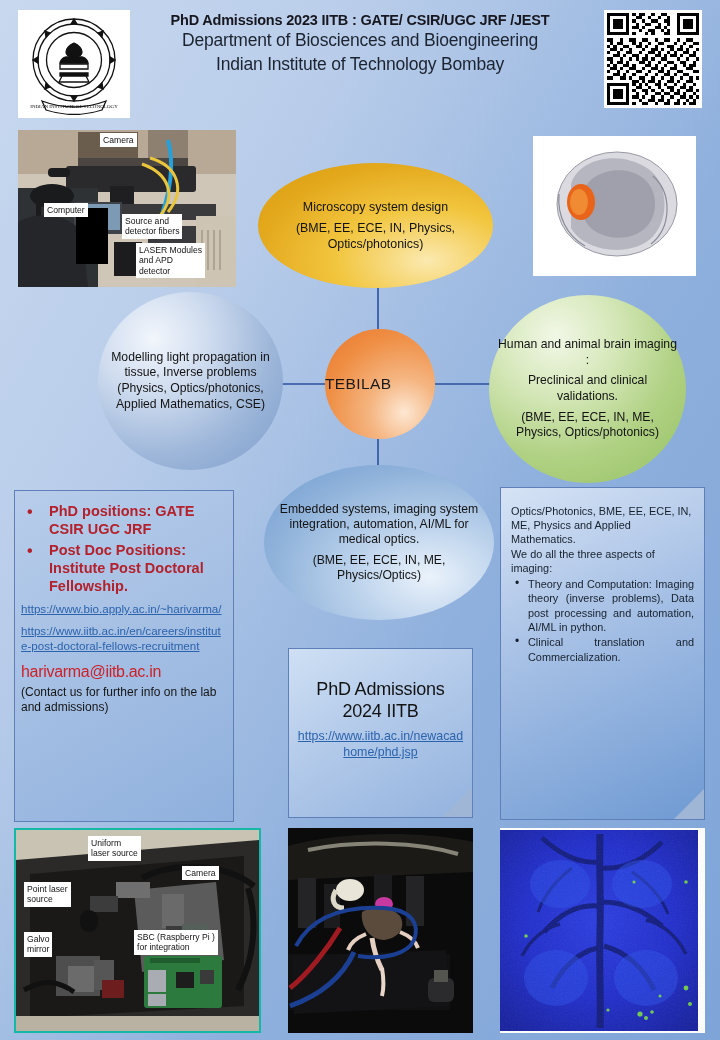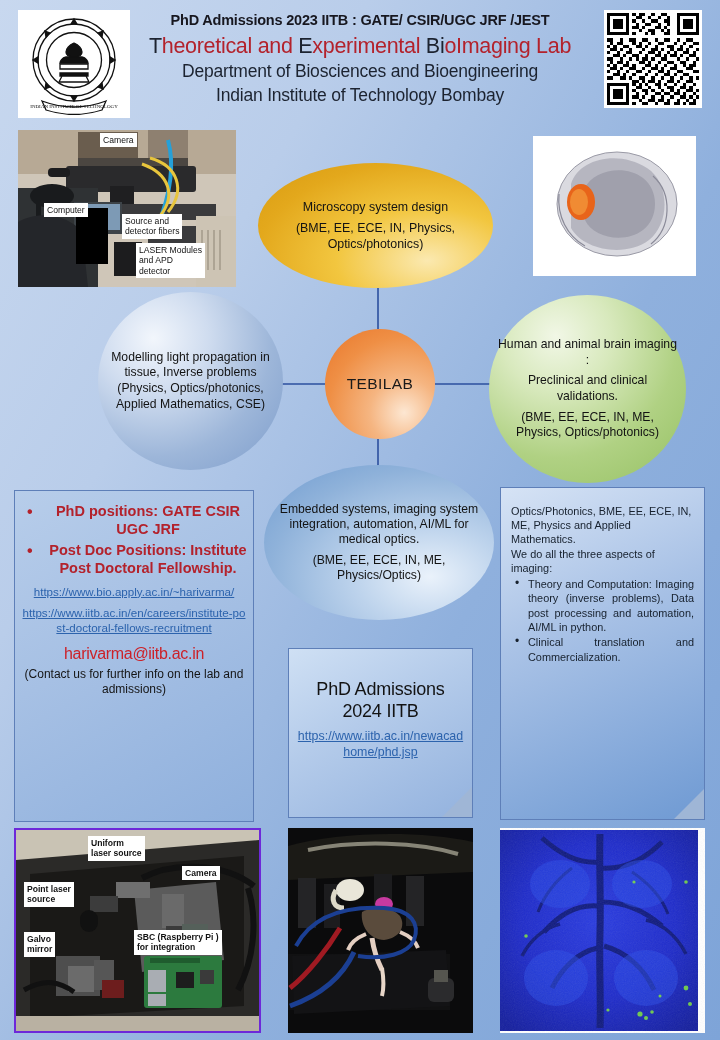--- a/index.html
+++ b/index.html
@@ -24,35 +24,35 @@
   .hl-dark { color: #1c2330; }
   .hl-red  { color: #b3222c; }
   .head-line3 { font-size: 17.5px; color: #1c2330; margin-top: 2px; letter-spacing: -0.2px; }
   .head-line4 { font-size: 17.5px; color: #1c2330; margin-top: 3px; letter-spacing: -0.2px; }
   .qr { position: absolute; right: 18px; top: 10px; width: 98px; height: 98px; background:#fff; padding:3px;}
 
   
   .photo { position: absolute; overflow: hidden; background:#222; }
   .ph-lab-top   { left: 18px;  top: 130px; width: 218px; height: 157px; }
   .ph-brain3d   { left: 533px; top: 136px; width: 163px; height: 140px; background:#fff; }
-  .ph-bench     { left: 14px;  top: 828px; width: 247px; height: 205px; border: 2px solid #6d28d9; font-weight: bold; }
+  .ph-bench     { left: 14px;  top: 828px; width: 247px; height: 205px; border: 2px solid #14b8a6; }
   .ph-mouse     { left: 288px; top: 828px; width: 185px; height: 205px; }
   .ph-vessel    { left: 500px; top: 828px; width: 205px; height: 205px; background:#fff; }
 
   .cap {
     position: absolute; background: #ffffff; color: #121212;
     font-size: 8.6px; line-height: 1.22; padding: 2px 3px; white-space: pre-line;
     font-family: "Liberation Sans", sans-serif;
   }
 
   
   .diagram-svg { position: absolute; left: 0; top: 150px; width: 720px; height: 480px; }
 
   
-  .bub { position: absolute; display:flex; align-items:center; justify-content:center;
+  .bub { position: absolute; display:flex; align-items:center; justify-content:flex-start;
          text-align:center; color:#131313; }
   .bub-inner { padding: 0 8px; }
   .bub p { margin: 0 0 5px 0; }
   .bub p:last-child { margin-bottom: 0; }
 
   .bub-micro {
     left: 258px; top: 163px; width: 235px; height: 125px; border-radius: 50%;
     background: radial-gradient(ellipse at 72% 78%, #fbe9b0 0%, #f2c63f 38%, #e3a81c 72%, #d79a10 100%);
     font-size: 12.4px; line-height: 1.3;
   }
@@ -72,23 +72,23 @@
     font-size: 12.2px; line-height: 1.26;
   }
   .bub-center {
     left: 325px; top: 329px; width: 110px; height: 110px; border-radius: 50%;
     background: radial-gradient(circle at 72% 76%, #fde7d2 0%, #f5b581 30%, #ef8f45 66%, #e8762a 100%);
     font-size: 15.5px; color:#1a1a1a; letter-spacing: 0.4px;
   }
 
   
   .panel-left {
-    position: absolute; left: 14px; top: 490px; width: 240px; height: 332px;
+    position: absolute; left: 14px; top: 490px; width: 220px; height: 332px;
     background: linear-gradient(150deg, #b7cdea 0%, #a6c0e4 45%, #8fb0dd 100%);
-    border: 1px solid #5e7fb8; padding: 8px 6px 4px 6px; text-align: center;
+    border: 1px solid #5e7fb8; padding: 8px 6px 4px 6px;
   }
   ul.bullets { list-style: none; margin: 4px 0 0 0; padding: 0; }
   ul.bullets li {
     position: relative; padding-left: 28px; color: #b3222c;
     font-weight: bold; font-size: 14.5px; line-height: 1.22; margin-bottom: 4px;
   }
   ul.bullets li:before {
     content: "\2022"; position: absolute; left: 6px; top: -1px; font-size: 16px; color:#b3222c;
   }
   .lnk { display:block; color:#2c63ad; text-decoration: underline; font-size: 11.6px;
@@ -152,23 +152,20 @@
           <path d="M44 44 c-4 1 -6 4 -6 6 h28 c0 -2 -2 -5 -6 -6 z" fill="#111"></path>
           <path d="M38 51 h28 v5 h-28 z" fill="#fff"></path>
           <path d="M20 88 q32 12 64 0 l-4 9 q-28 9 -56 0 z" fill="#fff" stroke="#111"></path>
         </g>
         <text x="52" y="95" font-size="5" text-anchor="middle" fill="#111" font-family="Liberation Serif, serif">INDIAN INSTITUTE OF TECHNOLOGY</text>
       </svg>
     </div>
 
     <div class="head-text">
       <div class="head-line1">PhD Admissions 2023 IITB : GATE/ CSIR/UGC JRF /JEST</div>
-      <div class="head-line2">
-        <span class="hl-dark">T</span><span class="hl-red">heoretical and </span><span class="hl-dark">E</span><span class="hl-red">xperimental </span><span class="hl-dark">Bi</span><span class="hl-red">oImaging Lab</span>
-      </div>
       <div class="head-line3">Department of Biosciences and Bioengineering</div>
       <div class="head-line4">Indian Institute of Technology Bombay</div>
     </div>
 
     <div class="qr">
       <svg viewBox="0 0 29 29" width="92" height="92" shape-rendering="crispEdges">
         <rect width="29" height="29" fill="#fff"></rect>
         <g fill="#000">
           <rect x="0" y="0" width="7" height="1"></rect>
             <rect x="0" y="6" width="7" height="1"></rect>

